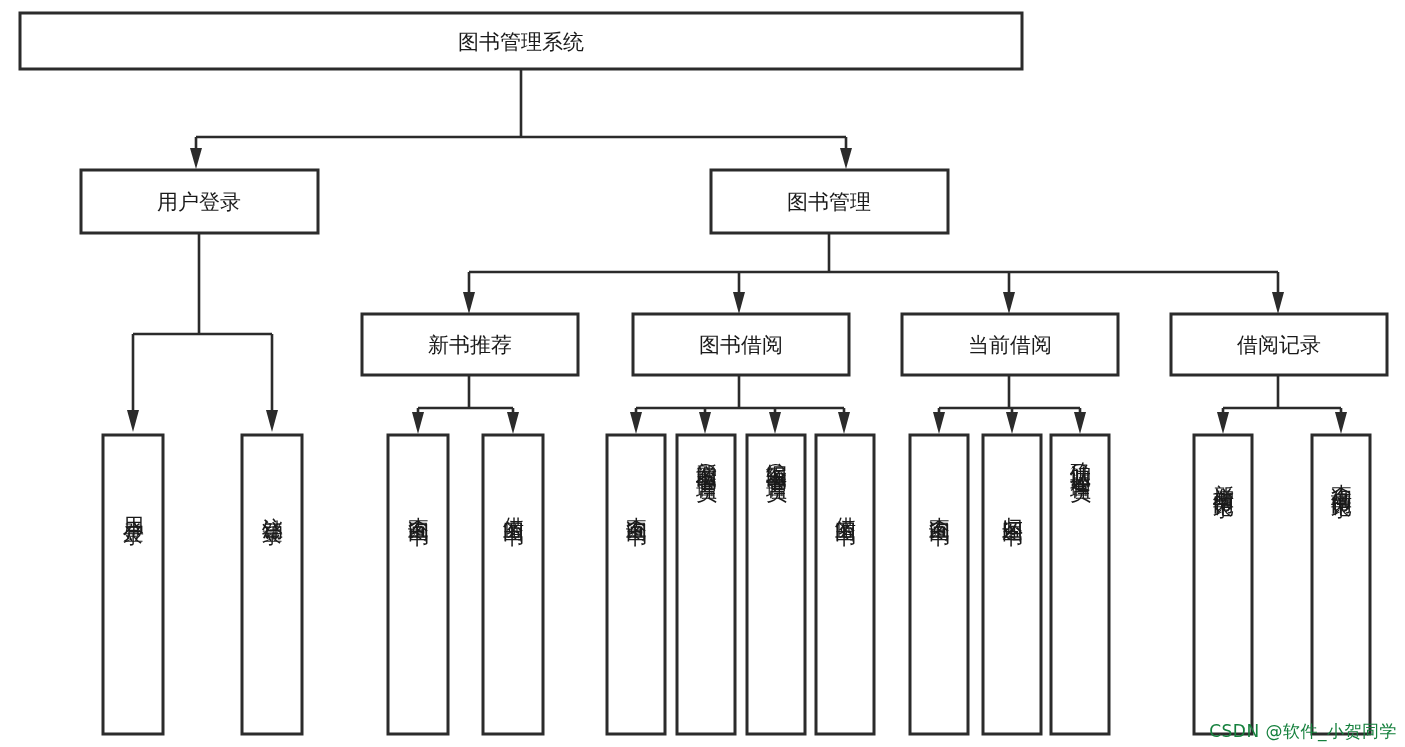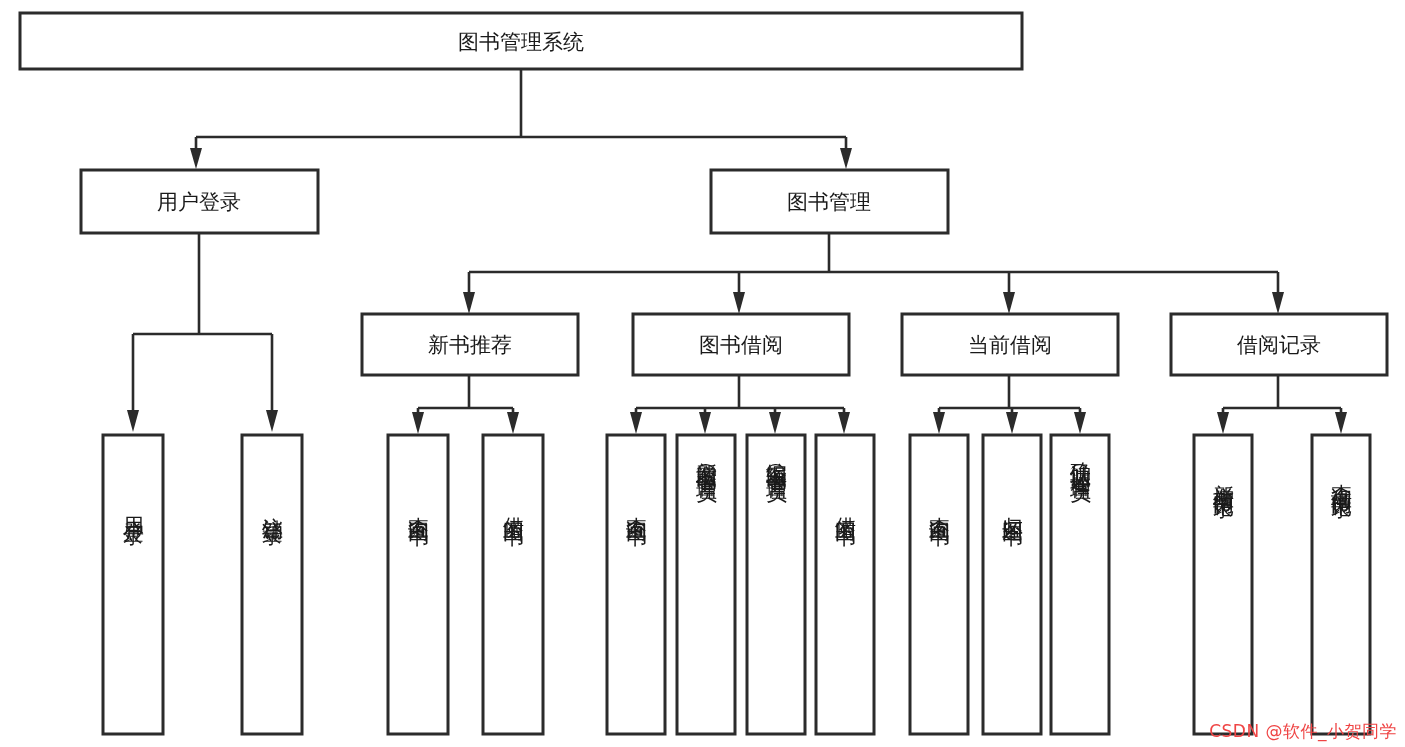--- a/index.html
+++ b/index.html
@@ -45,21 +45,21 @@
     letter-spacing:3px;
     color:#1a1a1a;
     white-space:nowrap;
   }
   .watermark{
     position:absolute;
     right:8px;
     bottom:4px;
     font-family:"DejaVu Sans","Liberation Sans",sans-serif;
     font-size:17px;
-    color:#ef4444;
+    color:#15803d;
     letter-spacing:0.5px;
     white-space:nowrap;
   }
 </style>
 </head>
 <body>
 
 <div id="canvas">
 
   <svg id="diagram" viewBox="0 0 1405 747">

